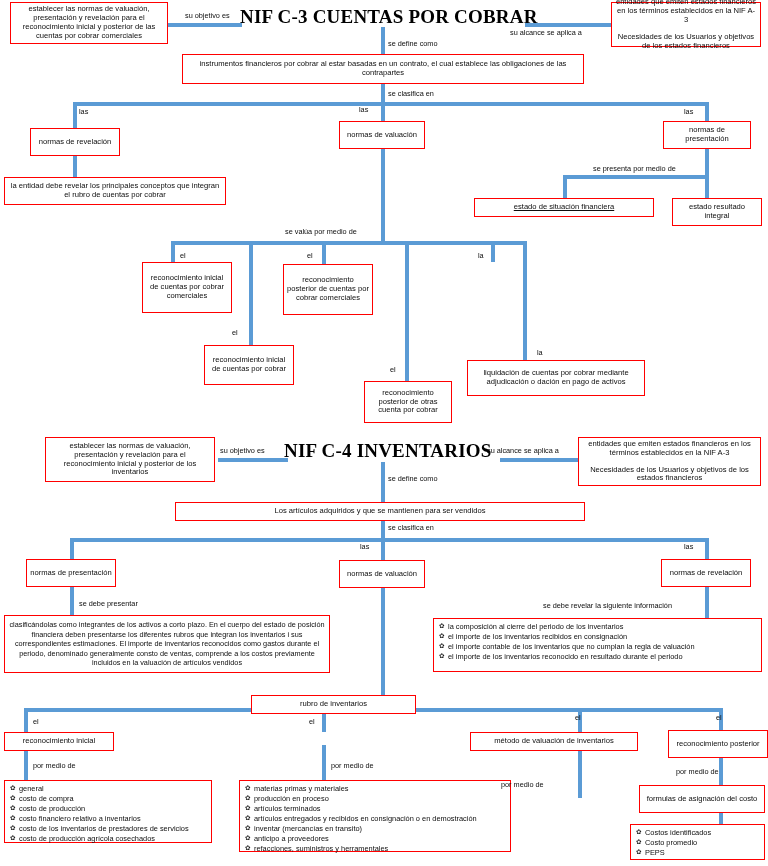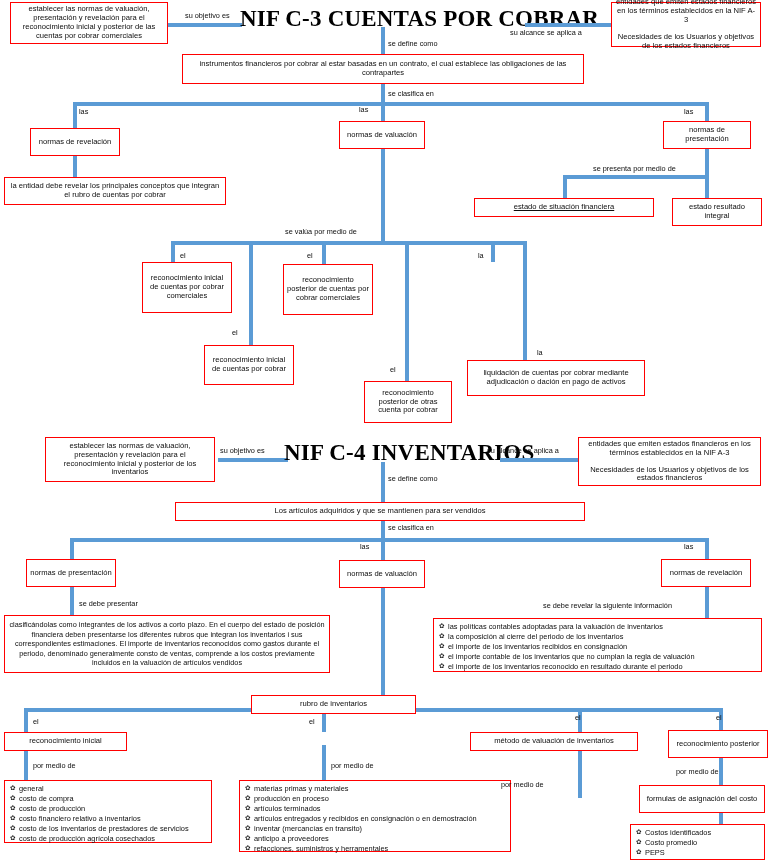--- a/index.html
+++ b/index.html
@@ -24,21 +24,21 @@
   }
   .bx.listbx{align-items:flex-start;justify-content:flex-start;text-align:left;padding:3px 5px;}
   .bx span.t{display:block;width:100%;}
   .lbl{
     position:absolute;font-size:7.3px;color:#0d0d0d;white-space:nowrap;
     background:transparent;line-height:1;
   }
   .title{
     position:absolute;white-space:nowrap;
     font-family:"Liberation Serif","DejaVu Serif",serif;
-    font-weight:bold;font-size:23px;letter-spacing:.2px;color:#000;
+    font-weight:bold;font-size:19px;letter-spacing:.2px;color:#000;
   }
   .ital{margin-top:8px;}
   ul.blist{margin:0;padding:0;list-style:none;width:100%;}
   ul.blist li{
     font-size:7.4px;line-height:1.34;white-space:nowrap;
     padding-left:9px;position:relative;
   }
   ul.blist li:before{
     content:"\273F";position:absolute;left:0;top:0;font-size:6.6px;color:#1f1f1f;
   }
@@ -189,33 +189,32 @@
 
   <div class="ln lnv" style="left:705px;top:538px;height:22px;"></div>
   <div class="lbl" style="left:684px;top:543px;">las</div>
   <div class="bx" style="left:661px;top:559px;width:90px;height:28px;">
     <span class="t">normas de revelación</span>
   </div>
   <div class="ln lnv" style="left:705px;top:587px;height:32px;"></div>
   <div class="lbl" style="left:543px;top:602px;">se debe revelar la siguiente información</div>
   <div class="bx listbx" style="left:433px;top:618px;width:329px;height:54px;">
     <ul class="blist">
-      <li>las políticas contables adoptadas para la valuación de inventarios</li>
       <li>la composición al cierre del periodo de los inventarios</li>
       <li>el importe de los inventarios recibidos en consignación</li>
       <li>el importe contable de los inventarios que no cumplan la regla de valuación</li>
       <li>el importe de los inventarios reconocido en resultado durante el periodo</li>
     </ul>
   </div>
 
   <div class="ln lnh" style="left:24px;top:708px;width:697px;height:4px;"></div>
 
   <div class="ln lnv" style="left:24px;top:708px;height:24px;"></div>
   <div class="lbl" style="left:33px;top:718px;">el</div>
-  <div class="bx" style="left:4px;top:732px;width:123px;height:19px;">
+  <div class="bx" style="left:4px;top:732px;width:110px;height:19px;">
     <span class="t">reconocimiento inicial</span>
   </div>
   <div class="ln lnv" style="left:24px;top:751px;height:30px;"></div>
   <div class="lbl" style="left:33px;top:762px;">por medio de</div>
   <div class="bx listbx" style="left:4px;top:780px;width:208px;height:63px;justify-content:flex-end;">
     <ul class="blist">
       <li>general</li>
       <li>costo de compra</li>
       <li>costo de producción</li>
       <li>costo financiero relativo a inventarios</li>

